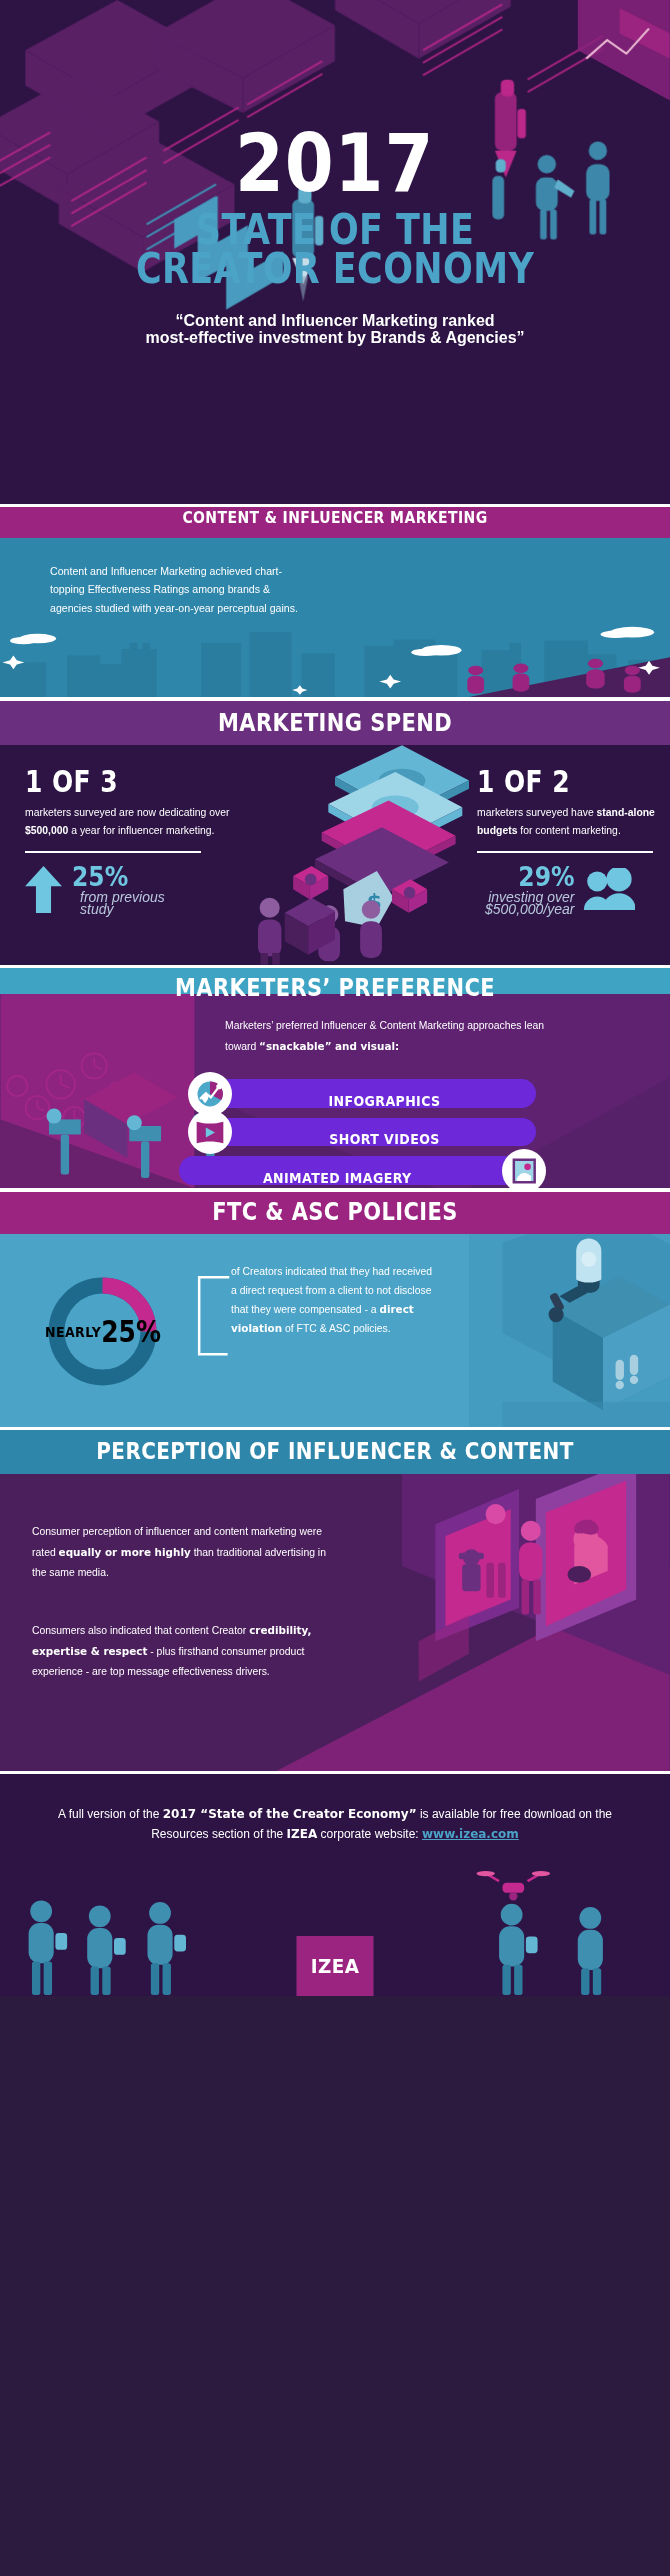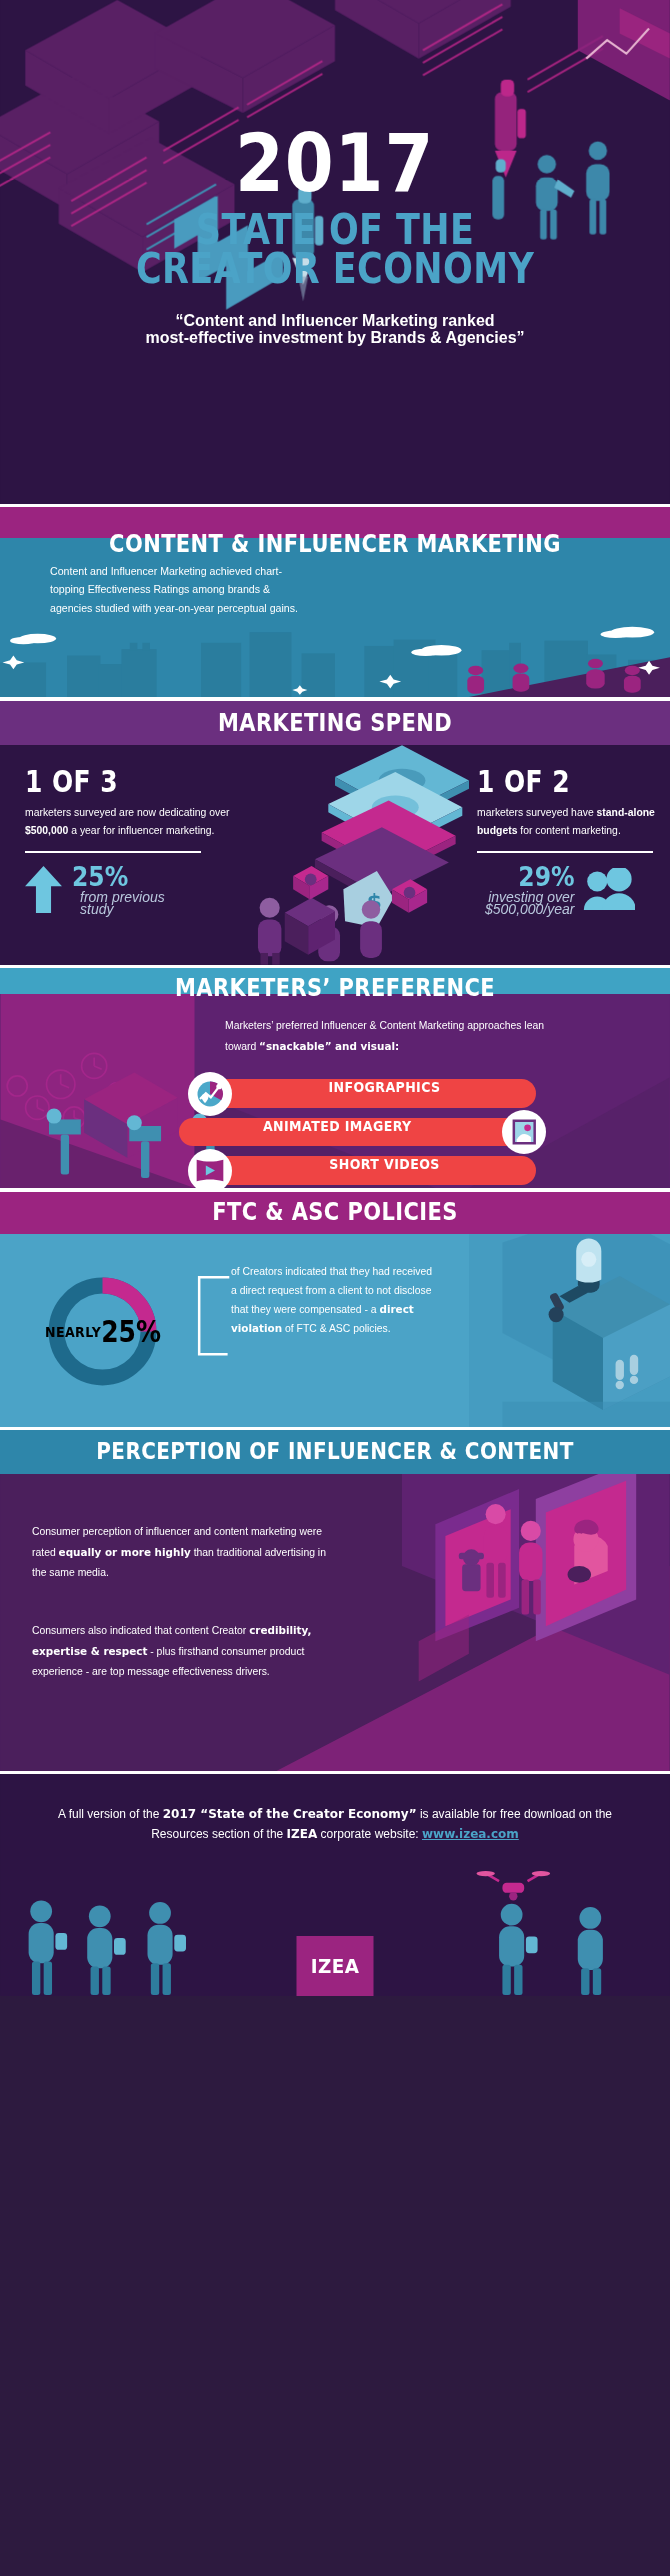--- a/index.html
+++ b/index.html
@@ -34,21 +34,21 @@
     font-family: "DejaVu Sans", sans-serif; font-weight: bold; color: #4ba3c7;
     font-size: 35px; line-height: 39px; letter-spacing: 0.4px; margin-top: 11.7px;
   }
   .st span{display:inline-block;transform:scaleY(1.2);}
   .quote {
     color:#ffffff; font-size: 16px; line-height: 17px; margin-top: 23.5px;
     font-weight: 600; font-family:"Liberation Sans",sans-serif;
   }
 
   
-  #cim-band { height: 31px; background: #9b2480; padding-top: 25px; font-size: 21px; }
+  #cim-band { height: 31px; background: #9b2480; padding-top: 2px; font-size: 14px; }
   #cim { height: 159px; background: #2e86aa; }
   .skyline { position:absolute; left:0; bottom:0; width:670px; height:101px; }
   .cim-body { position: relative; z-index: 4; padding: 23.5px 0 0 50px; width: 302px;
     color:#fff; font-size: 10.6px; line-height: 18.4px; }
 
   
   #ms-band { height: 44px; background: #6b2f7f; padding-top: 10px; font-size: 21px; }
   #ms { height: 220px; background: #2d1444; }
   .ms-col { position:absolute; top: 22px; width: 214px; color:#fff; z-index:4;}
   .ms-l { left: 25px; } .ms-r { left: 477px; }
@@ -64,22 +64,22 @@
   .pct span{display:inline-block;transform:scaleY(1.12);}
   .sub { font-style: italic; color:#b9c8dd; font-size: 14px; line-height: 12.6px; margin-left: 8px; }
 
   
   #mp-band { height: 26px; background: #3fa3c4; padding-top: 8px; font-size: 21px;}
   #mp { height: 194px; background: #5e2270; padding-left: 42px; }
   .mp-lead { position:absolute; left:225px; top:22px; width:352px; color:#fff;
     font-size:10.4px; line-height:20px; z-index:6;}
   .mp-lead b{font-family:"DejaVu Sans",sans-serif;}
   .pills { position:absolute; left:164px; top:85px; width:503px; z-index:7;}
-  .pill { height: 28.5px; background:#ef4444; border-radius:15px; position:relative;
-    margin-bottom: 10px; display:flex; align-items:flex-start; }
+  .pill { height: 28.5px; background:#6d28d9; border-radius:15px; position:relative;
+    margin-bottom: 10px; display:flex; align-items:flex-end; }
   .pill-label { font-family:"DejaVu Sans",sans-serif; font-weight:bold; color:#fff;
     font-size: 12.6px; letter-spacing:0.4px; }
   .pill-label span{display:inline-block;transform:scaleY(1.12);}
   .knob { position:absolute; width:44px;height:44px;border-radius:50%;background:#fff;
     top:-7.5px; display:flex;align-items:center;justify-content:center;}
 
   
   #ftc-band { height: 42px; background: #9b2480; padding-top: 8.4px; font-size: 21px; }
   #ftc { height: 193px; background: #4ba3c7; }
   .donut-wrap{position:absolute;left:44px;top:39px;width:117px;height:117px;z-index:5;}
@@ -421,40 +421,40 @@
             <circle cx="18" cy="18" r="15" fill="#4ba8c9"></circle>
             <path d="M18 18 L18 3 A15 15 0 0 1 31.5 25.5 Z" fill="#9b2480"></path>
             <polyline points="6,24 13,17 19,22 29,9" stroke="#fff" stroke-width="2.6" fill="none"></polyline>
             <circle cx="29" cy="9" r="3.4" fill="#fff"></circle>
             <path d="M8 22a4 4 0 1 1 8 0c0 3-4 7-4 7s-4-4-4-7z" fill="#fff"></path>
           </svg>
         </span>
         <span class="pill-label"><span>INFOGRAPHICS</span></span>
       </div>
 
+      <div class="pill" style="margin-left:44px;width:328px;justify-content:center;padding-left:25px;">
+        <span class="knob" style="left:-20px;">
+          <svg width="30" height="25" viewBox="0 0 36 30">
+            <path d="M2 2c11 3 21 3 32 0v26c-11-3-21-3-32 0z" fill="#9b2480"></path>
+            <polygon points="13,9 24,15 13,21" fill="#6ec6e0"></polygon>
+          </svg>
+        </span>
+        <span class="pill-label"><span>SHORT VIDEOS</span></span>
+      </div>
+
       <div class="pill" style="margin-left:15px;width:345px;justify-content:center;padding-right:28.5px;">
         <span class="pill-label"><span>ANIMATED IMAGERY</span></span>
         <span class="knob" style="right:-22px;">
           <svg width="28.5" height="30" viewBox="0 0 34 36">
             <rect x="3" y="3" width="28" height="30" fill="#6b2f7f"></rect>
             <rect x="6" y="6" width="22" height="24" fill="#9ed6e8"></rect>
             <circle cx="21" cy="13" r="4" fill="#c4298f"></circle>
             <path d="M8 27c4-7 10-9 17-3v6H8z" fill="#fff"></path>
           </svg>
         </span>
-      </div>
-
-      <div class="pill" style="margin-left:44px;width:328px;justify-content:center;padding-left:25px;">
-        <span class="knob" style="left:-20px;">
-          <svg width="30" height="25" viewBox="0 0 36 30">
-            <path d="M2 2c11 3 21 3 32 0v26c-11-3-21-3-32 0z" fill="#9b2480"></path>
-            <polygon points="13,9 24,15 13,21" fill="#6ec6e0"></polygon>
-          </svg>
-        </span>
-        <span class="pill-label"><span>SHORT VIDEOS</span></span>
       </div>
 
     </div>
   </section>
   <div class="divider"></div>
 
   <div class="band" id="ftc-band">
     <span>FTC &amp; ASC POLICIES</span>
   </div>
   <section class="sec" id="ftc">

